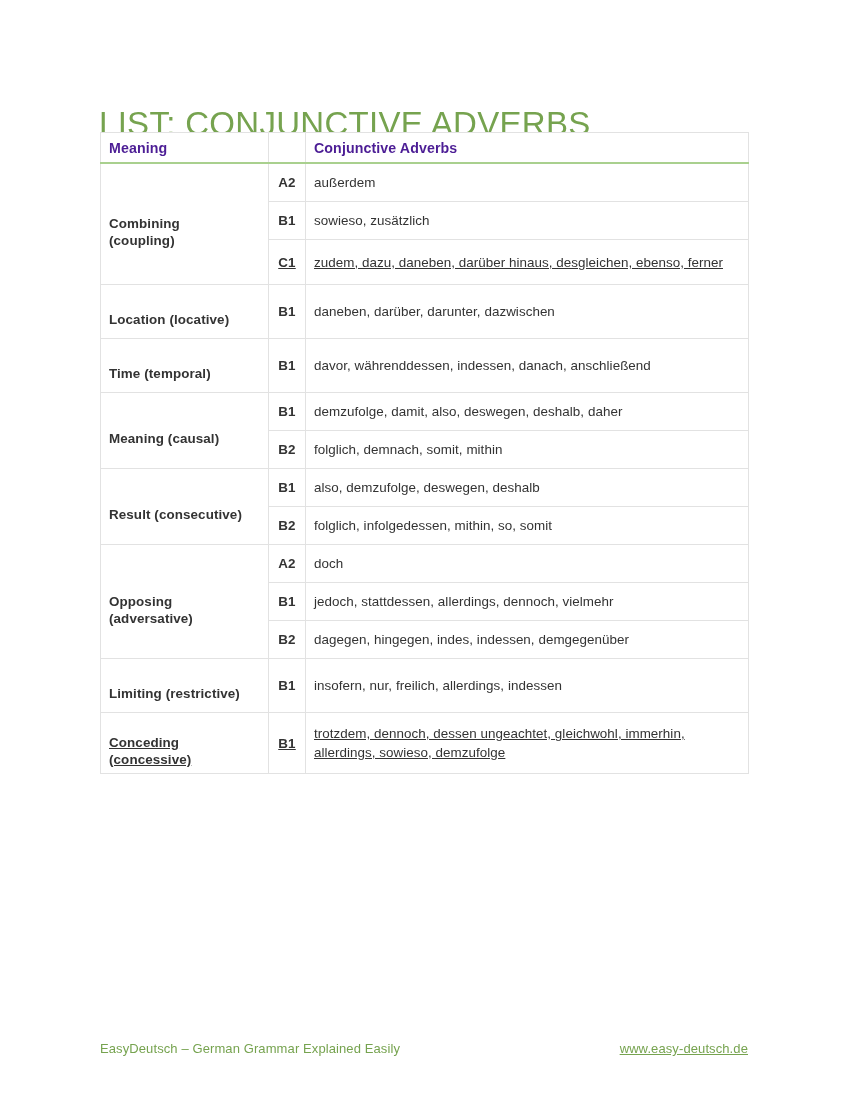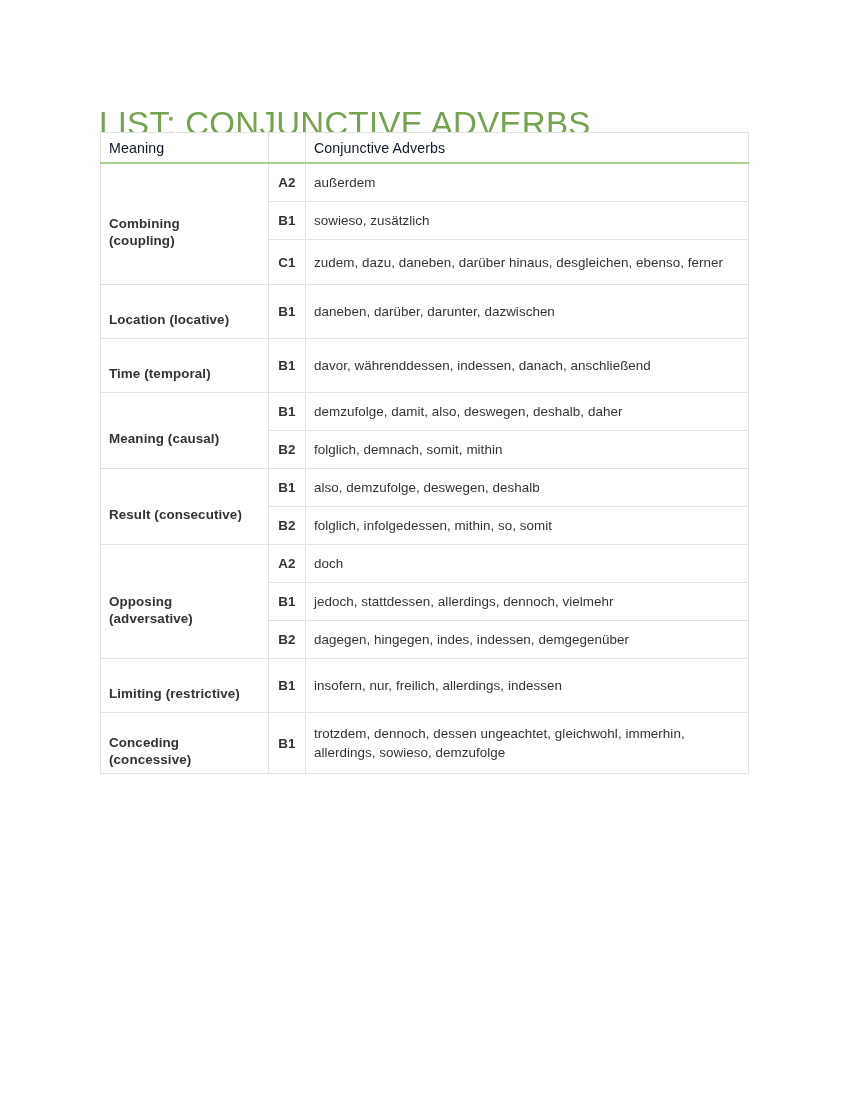--- a/index.html
+++ b/index.html
@@ -81,23 +81,23 @@
 
   table.adv th, table.adv td {
     border: 1px solid #e2e2e2;
     vertical-align: middle;
     font-size: 13.4px;
     color: #333333;
     background: #ffffff;
   }
   table.adv thead th {
     border-bottom: 2px solid #a9d08e;
-    font-weight: normal;
+    font-weight: bold;
     font-size: 14.2px;
-    color: #0f172a;
+    color: #4c1d95;
     text-align: left;
     height: 29px;
     padding: 0 0 0 8px;
     letter-spacing: 0.1px;
   }
   table.adv thead th.h-level { padding: 0; }
 
   td.meaning {
     font-weight: bold;
     font-size: 13.8px;
@@ -115,21 +115,21 @@
     letter-spacing: 0.2px;
   }
   td.adv {
     padding: 4px 8px 4px 8px;
     line-height: 19px;
     color: #3a3a3a;
     font-size: 13.4px;
     letter-spacing: 0.05px;
   }
   tr.r-single td { height: 29px; }
-  tr.r-tall td { height: 36px; }
+  tr.r-tall td { height: 36px; text-decoration: underline; }
 
   
   .doc-footer {
     position: absolute;
     left: 100px;
     top: 1041px;
     width: 648px;
     display: flex;
     justify-content: space-between;
     align-items: baseline;
@@ -227,14 +227,18 @@
           </tr>
           <tr class="r-tall">
             <td class="meaning" rowspan="1"><span>Conceding</span><br><span>(concessive)</span></td>
             <td class="level">B1</td>
             <td class="adv">trotzdem, dennoch, dessen ungeachtet, gleichwohl, immerhin, allerdings, sowieso, demzufolge</td>
           </tr>
         </tbody>
     </table>
   </div>
 
+  <div class="doc-footer">
+    <span class="f-left">EasyDeutsch – German Grammar Explained Easily</span>
+    <span class="f-link">www.easy-deutsch.de</span>
+  </div>
 
 </div>
 
 </body></html>

